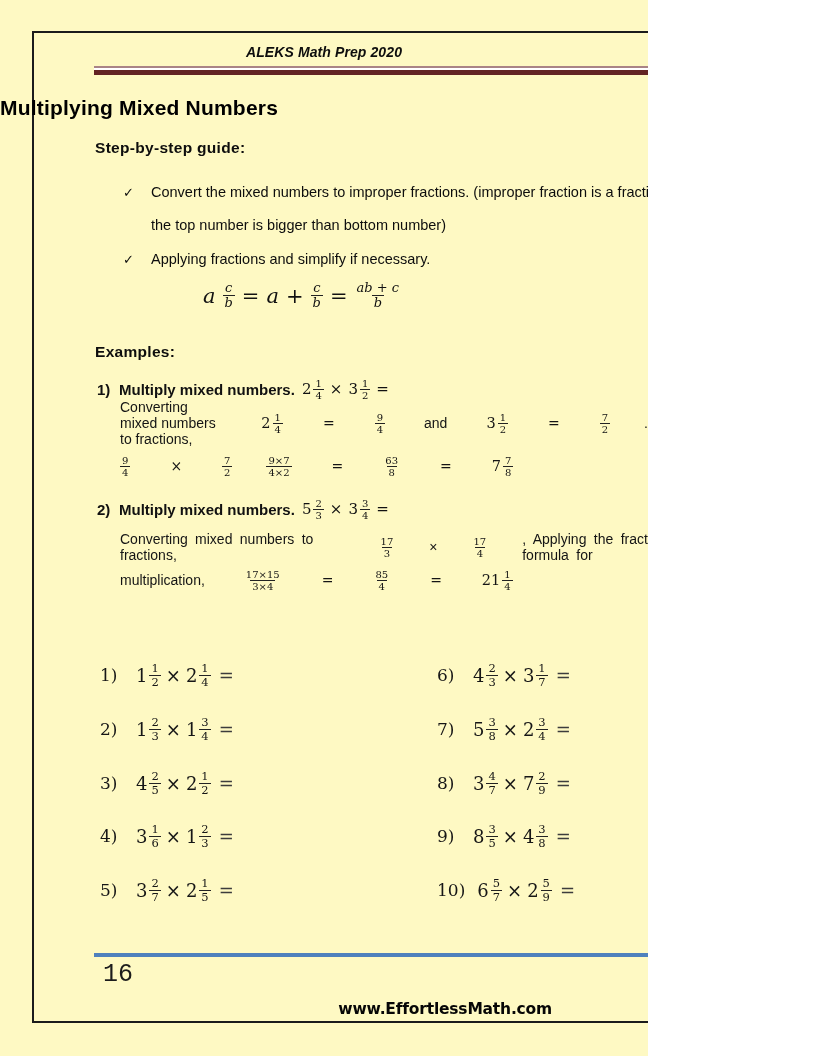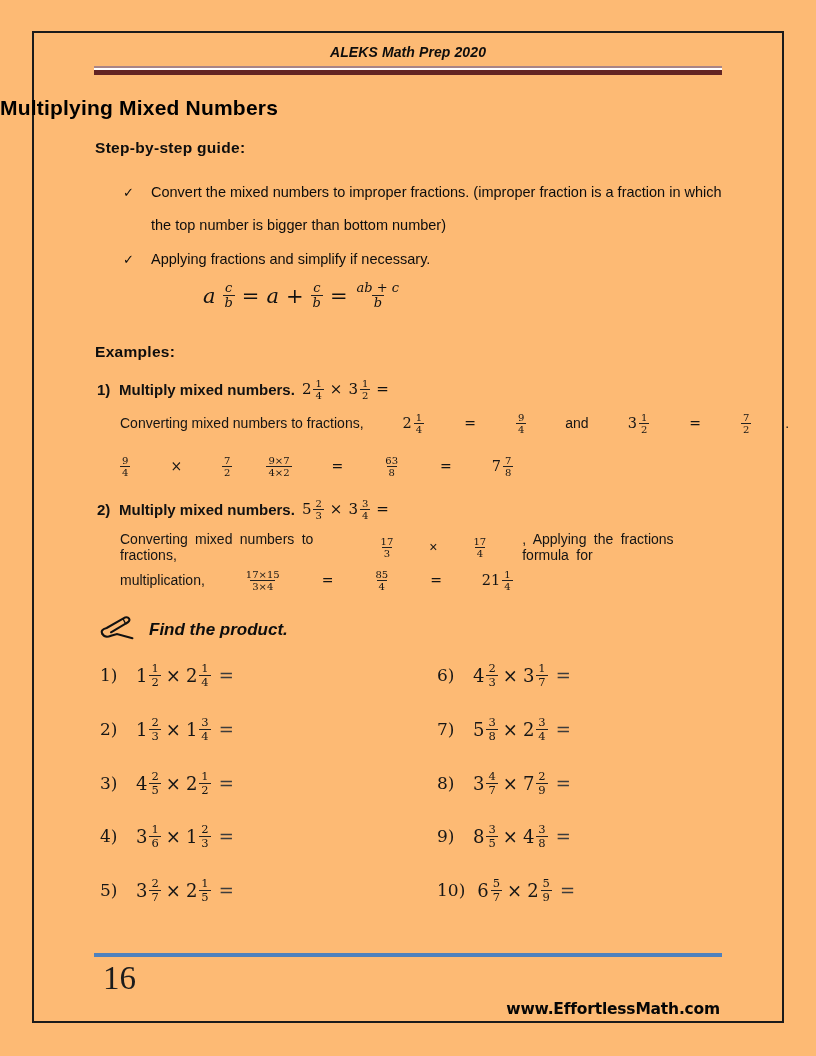--- a/index.html
+++ b/index.html
@@ -1,18 +1,18 @@
 <!DOCTYPE html>
 <html><head>
 <meta charset="utf-8">
 <style>
   * { margin:0; padding:0; box-sizing:border-box; }
   html,body { background:#ffffff; }
   .page {
-    position:relative; width:816px; height:1056px; background:#fdba74;
+    position:relative; width:648px; height:1056px; background:#fef9c3;
     font-family:"Liberation Sans", sans-serif; color:#111; overflow:hidden;
   }
   .frame {
     position:absolute; left:32px; top:31px; width:752px; height:992px;
     border:2px solid #1b1b1b;
   }
   .header-title {
     position:absolute; left:0; right:0; top:44px; text-align:center;
     font-size:14px; font-weight:bold; font-style:italic; color:#0d0d0d;
     letter-spacing:0.1px;
@@ -69,21 +69,21 @@
   }
   .ex-row { position:absolute; display:flex; align-items:center;
     font-family:"DejaVu Serif","Liberation Serif",serif; font-size:18px; color:#161616; }
   .ex-row .ex-label { font-size:17px; margin-right:12px; min-width:24px; }
   .ex-row .frac { font-size:11.5px; }
   .ex-row .op { margin:0 5px; }
   .ex-row .eq { margin-left:8px; color:#3c3c3c; }
   .footer-rule { position:absolute; left:94px; top:953px; width:628px; height:4px; background:#4f81bd; }
   .page-number {
     position:absolute; left:103px; top:960px;
-    font-family:Liberation Serif, serif; font-size:33px; color:#1c1c1c;
+    font-family:Liberation Mono, monospace; font-size:25px; color:#1c1c1c;
   }
   .website {
     position:absolute; right:96px; top:969px; font-size:15.5px; font-weight:bold;
     color:#060606; letter-spacing:-0.2px; font-family:"DejaVu Sans","Liberation Sans",sans-serif;margin-top:31px;
   }
 </style>
 </head>
 <body>
 
 <div class="page">
@@ -262,30 +262,20 @@
     <span class="op">=</span>
     <span class="math mixed">
         <span>21</span>
         <span class="frac">
           <span class="num">1</span>
           <span class="den">4</span>
         </span>
       </span>
   </div>
 
-  <div class="instruction">
-    <span>
-      <svg width="36" height="26" viewBox="0 0 42 30" fill="none">
-        <path d="M4 22 Q1 17 9 15 L28 4 Q33 1 35 4 Q37 7 31 10 L14 20" stroke="#111" stroke-width="2.4" fill="none" stroke-linecap="round"></path>
-        <path d="M4 22 Q7 27 14 24 L21 22 L39 27" stroke="#111" stroke-width="2.4" fill="none" stroke-linecap="round"></path>
-        <path d="M28 4 L31 10" stroke="#111" stroke-width="1.6"></path>
-      </svg>
-    </span>
-    <span class="label">Find the product.</span>
-  </div>
 
   <div class="ex-row" style="left:100px; top:662px;">
     <span class="ex-label">1)</span>
     <span class="mixed">
         <span>1</span>
         <span class="frac">
           <span class="num">1</span>
           <span class="den">2</span>
         </span>
       </span>

